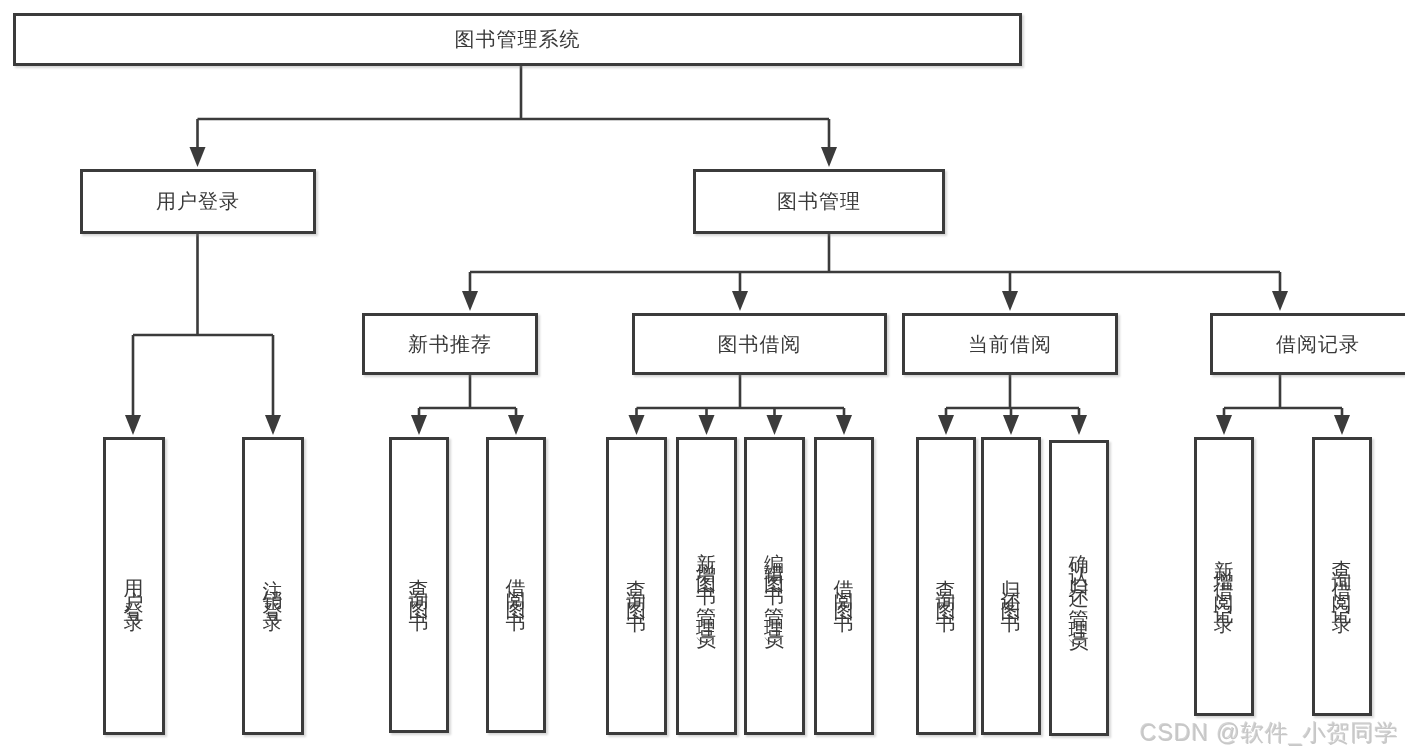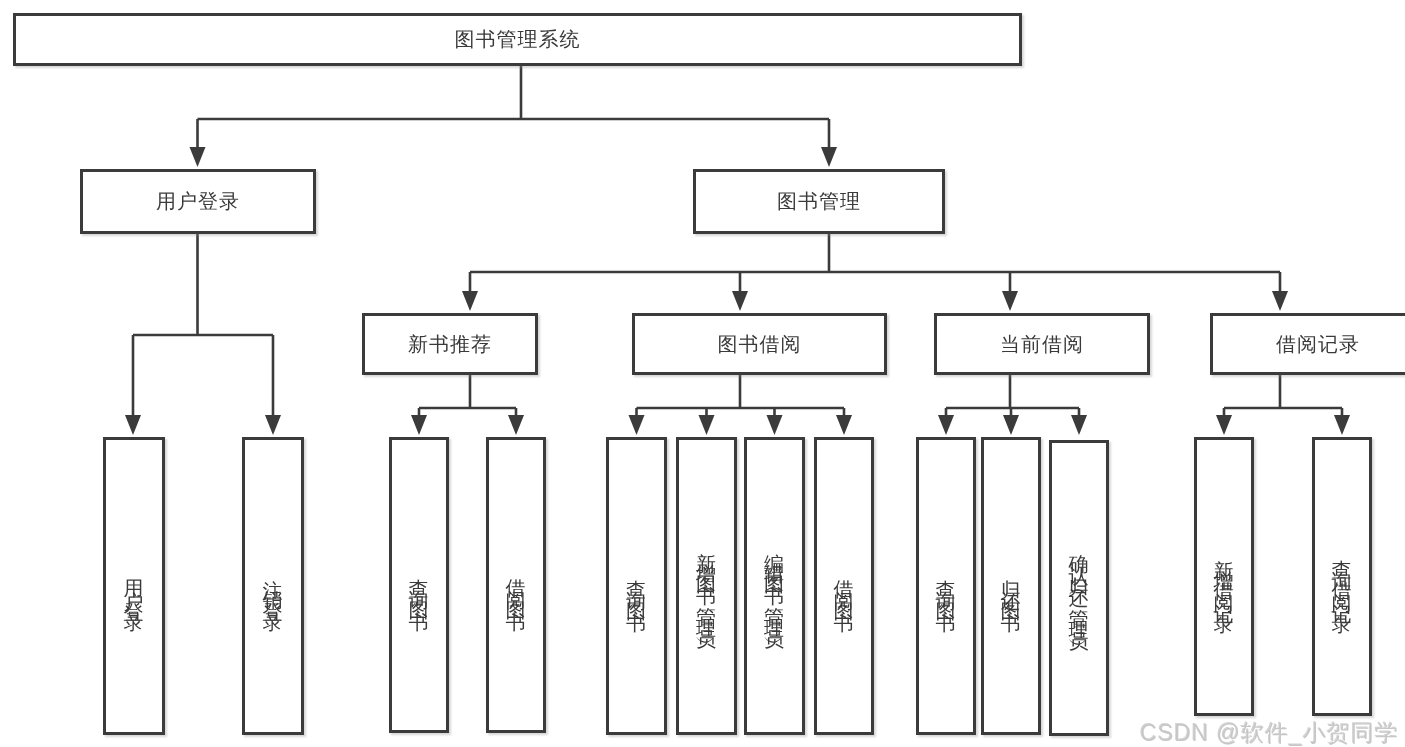--- a/index.html
+++ b/index.html
@@ -93,21 +93,21 @@
     </g>
   </svg>
 
   <div class="node h" style="left:13px; top:13px; width:1009px; height:53px;">图书管理系统</div>
 
   <div class="node h" style="left:80px; top:169px; width:236px; height:65px;">用户登录</div>
   <div class="node h" style="left:685px; top:169px; width:252px; height:65px;margin-left:8px;">图书管理</div>
 
   <div class="node h" style="left:362px; top:313px; width:176px; height:62px;">新书推荐</div>
   <div class="node h" style="left:632px; top:313px; width:255px; height:62px;">图书借阅</div>
-  <div class="node h" style="left:902px; top:313px; width:216px; height:62px;margin-left:32px;">当前借阅</div>
+  <div class="node h" style="left:902px; top:313px; width:216px; height:62px;">当前借阅</div>
   <div class="node h" style="left:1172px; top:313px; width:216px; height:62px;margin-left:38px;">借阅记录</div>
 
   <div class="node v" style="left:103px; top:437px; width:62px; height:298px;">用户登录</div>
   <div class="node v" style="left:242px; top:437px; width:62px; height:298px;">注销登录</div>
 
   <div class="node v" style="left:389px; top:437px; width:60px; height:296px;">查询图书</div>
   <div class="node v" style="left:486px; top:437px; width:60px; height:296px;">借阅图书</div>
 
   <div class="node v" style="left:606px; top:437px; width:61px; height:298px;">查询图书</div>
   <div class="node v" style="left:676px; top:437px; width:61px; height:298px;">新增图书（管理员）</div>

